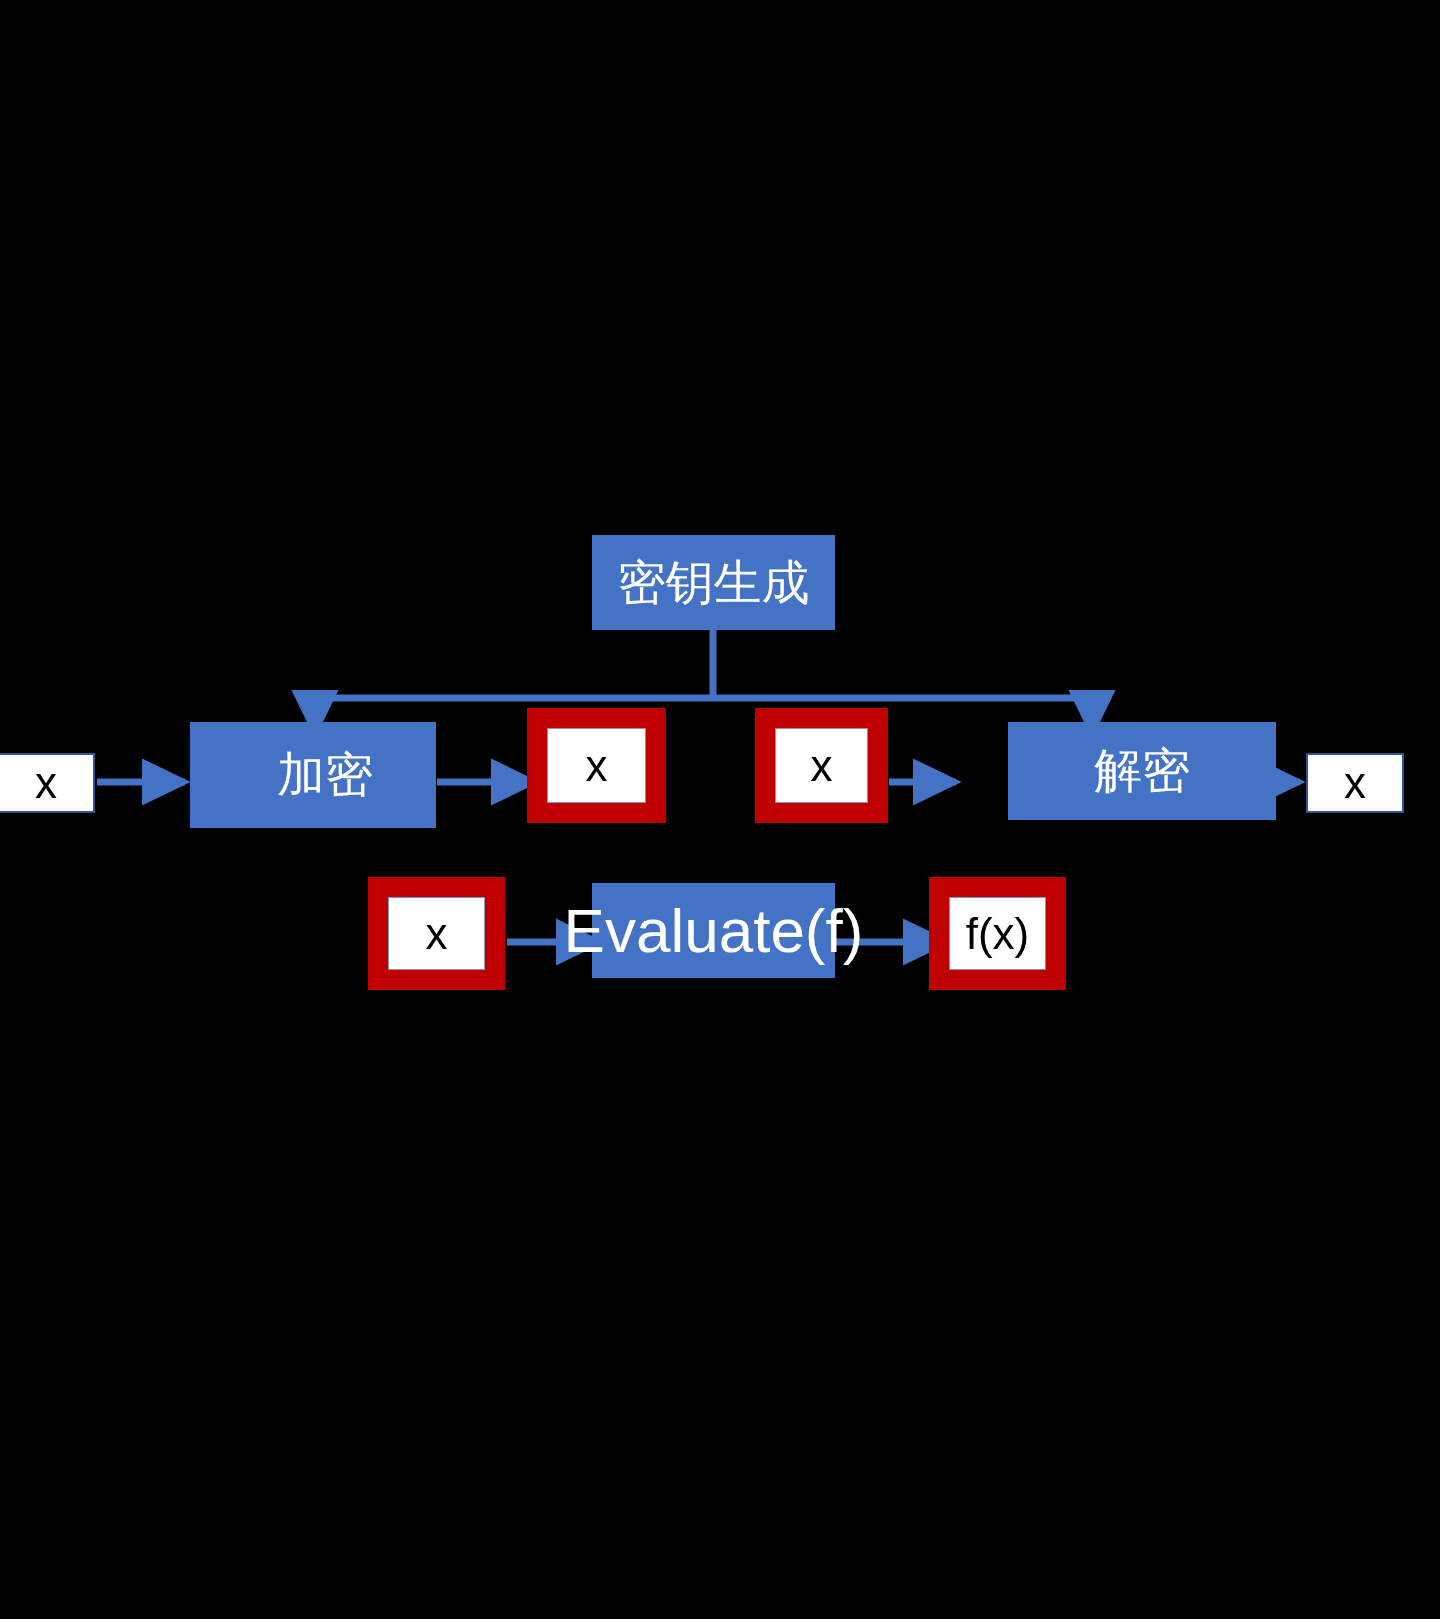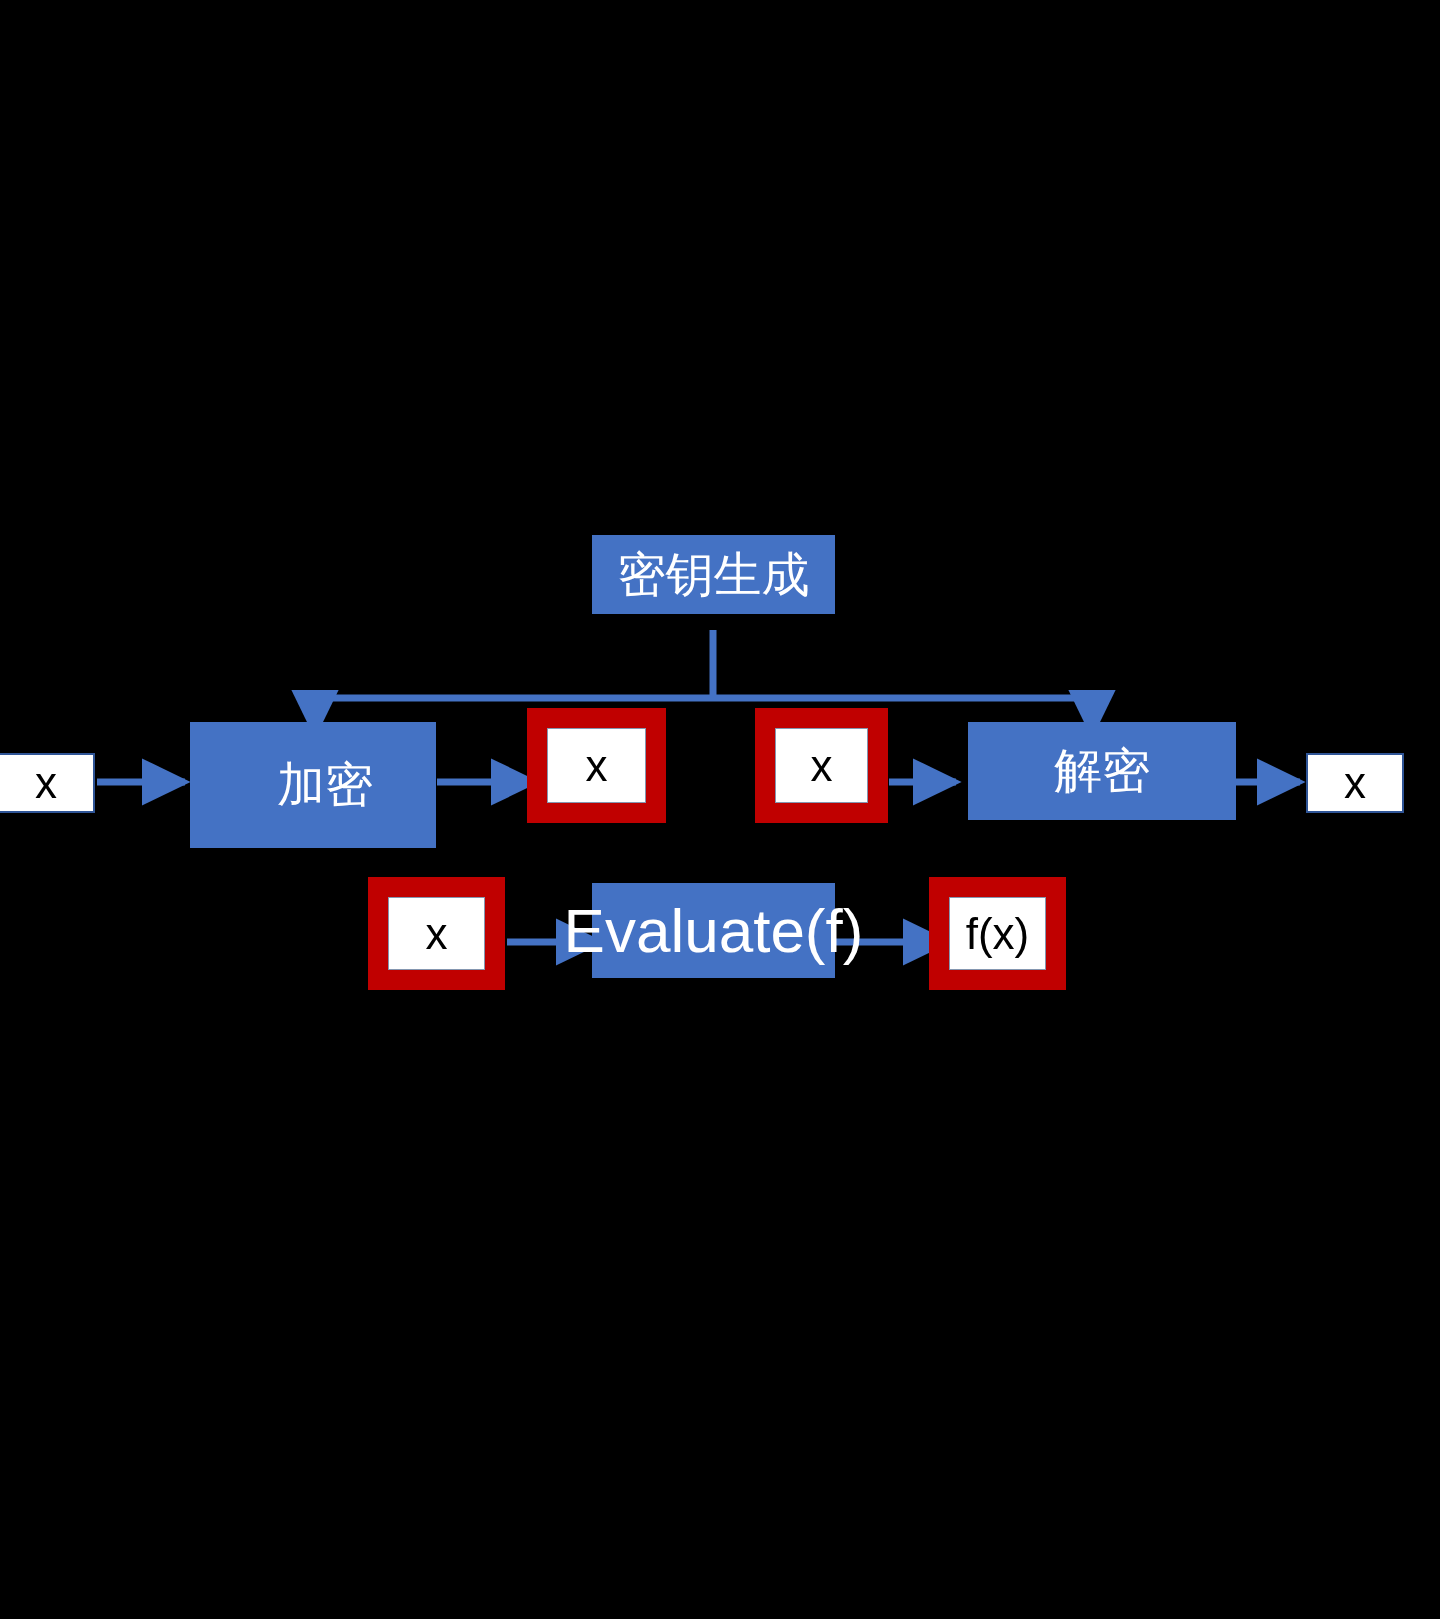--- a/index.html
+++ b/index.html
@@ -95,45 +95,45 @@
 
     <path d="M97,782 L185,782" stroke="#4472C4" stroke-width="7" fill="none" marker-end="url(#ah)"></path>
     <path d="M437,782 L534,782" stroke="#4472C4" stroke-width="7" fill="none" marker-end="url(#ah)"></path>
     <path d="M889,782 L956,782" stroke="#4472C4" stroke-width="7" fill="none" marker-end="url(#ah)"></path>
     <path d="M1216,782 L1300,782" stroke="#4472C4" stroke-width="7" fill="none" marker-end="url(#ah)"></path>
 
     <path d="M507,942 L599,942" stroke="#4472C4" stroke-width="7" fill="none" marker-end="url(#ah)"></path>
     <path d="M836,942 L946,942" stroke="#4472C4" stroke-width="7" fill="none" marker-end="url(#ah)"></path>
   </svg>
 
-  <div class="node proc cjk" style="left:592px; top:535px; width:243px; height:79px;">
+  <div class="node proc cjk" style="left:592px; top:535px; width:243px; height:95px;">
     <span>密钥生成</span>
   </div>
 
   <div class="node plain" style="left:-3px; top:753px; width:98px; height:60px;">
     <span>x</span>
   </div>
 
-  <div class="node proc cjk" style="left:190px; top:722px; width:246px; height:126px;padding-left:24px;">
+  <div class="node proc cjk" style="left:190px; top:722px; width:246px; height:106px;padding-left:24px;">
     <span>加密</span>
   </div>
 
   <div class="node enc" style="left:527px; top:708px; width:139px; height:115px;">
     <div class="inner">
       <span>x</span>
     </div>
   </div>
 
   <div class="node enc" style="left:755px; top:708px; width:133px; height:115px;">
     <div class="inner">
       <span>x</span>
     </div>
   </div>
 
-  <div class="node proc cjk" style="left:968px; top:722px; width:268px; height:98px;text-align:center;">
+  <div class="node proc cjk" style="left:1008px; top:722px; width:268px; height:98px;text-align:center;">
     <span>解密</span>
   </div>
 
   <div class="node plain" style="left:1306px; top:753px; width:98px; height:60px;">
     <span>x</span>
   </div>
 
   <div class="node enc" style="left:368px; top:877px; width:137px; height:113px;">
     <div class="inner">
       <span>x</span>

